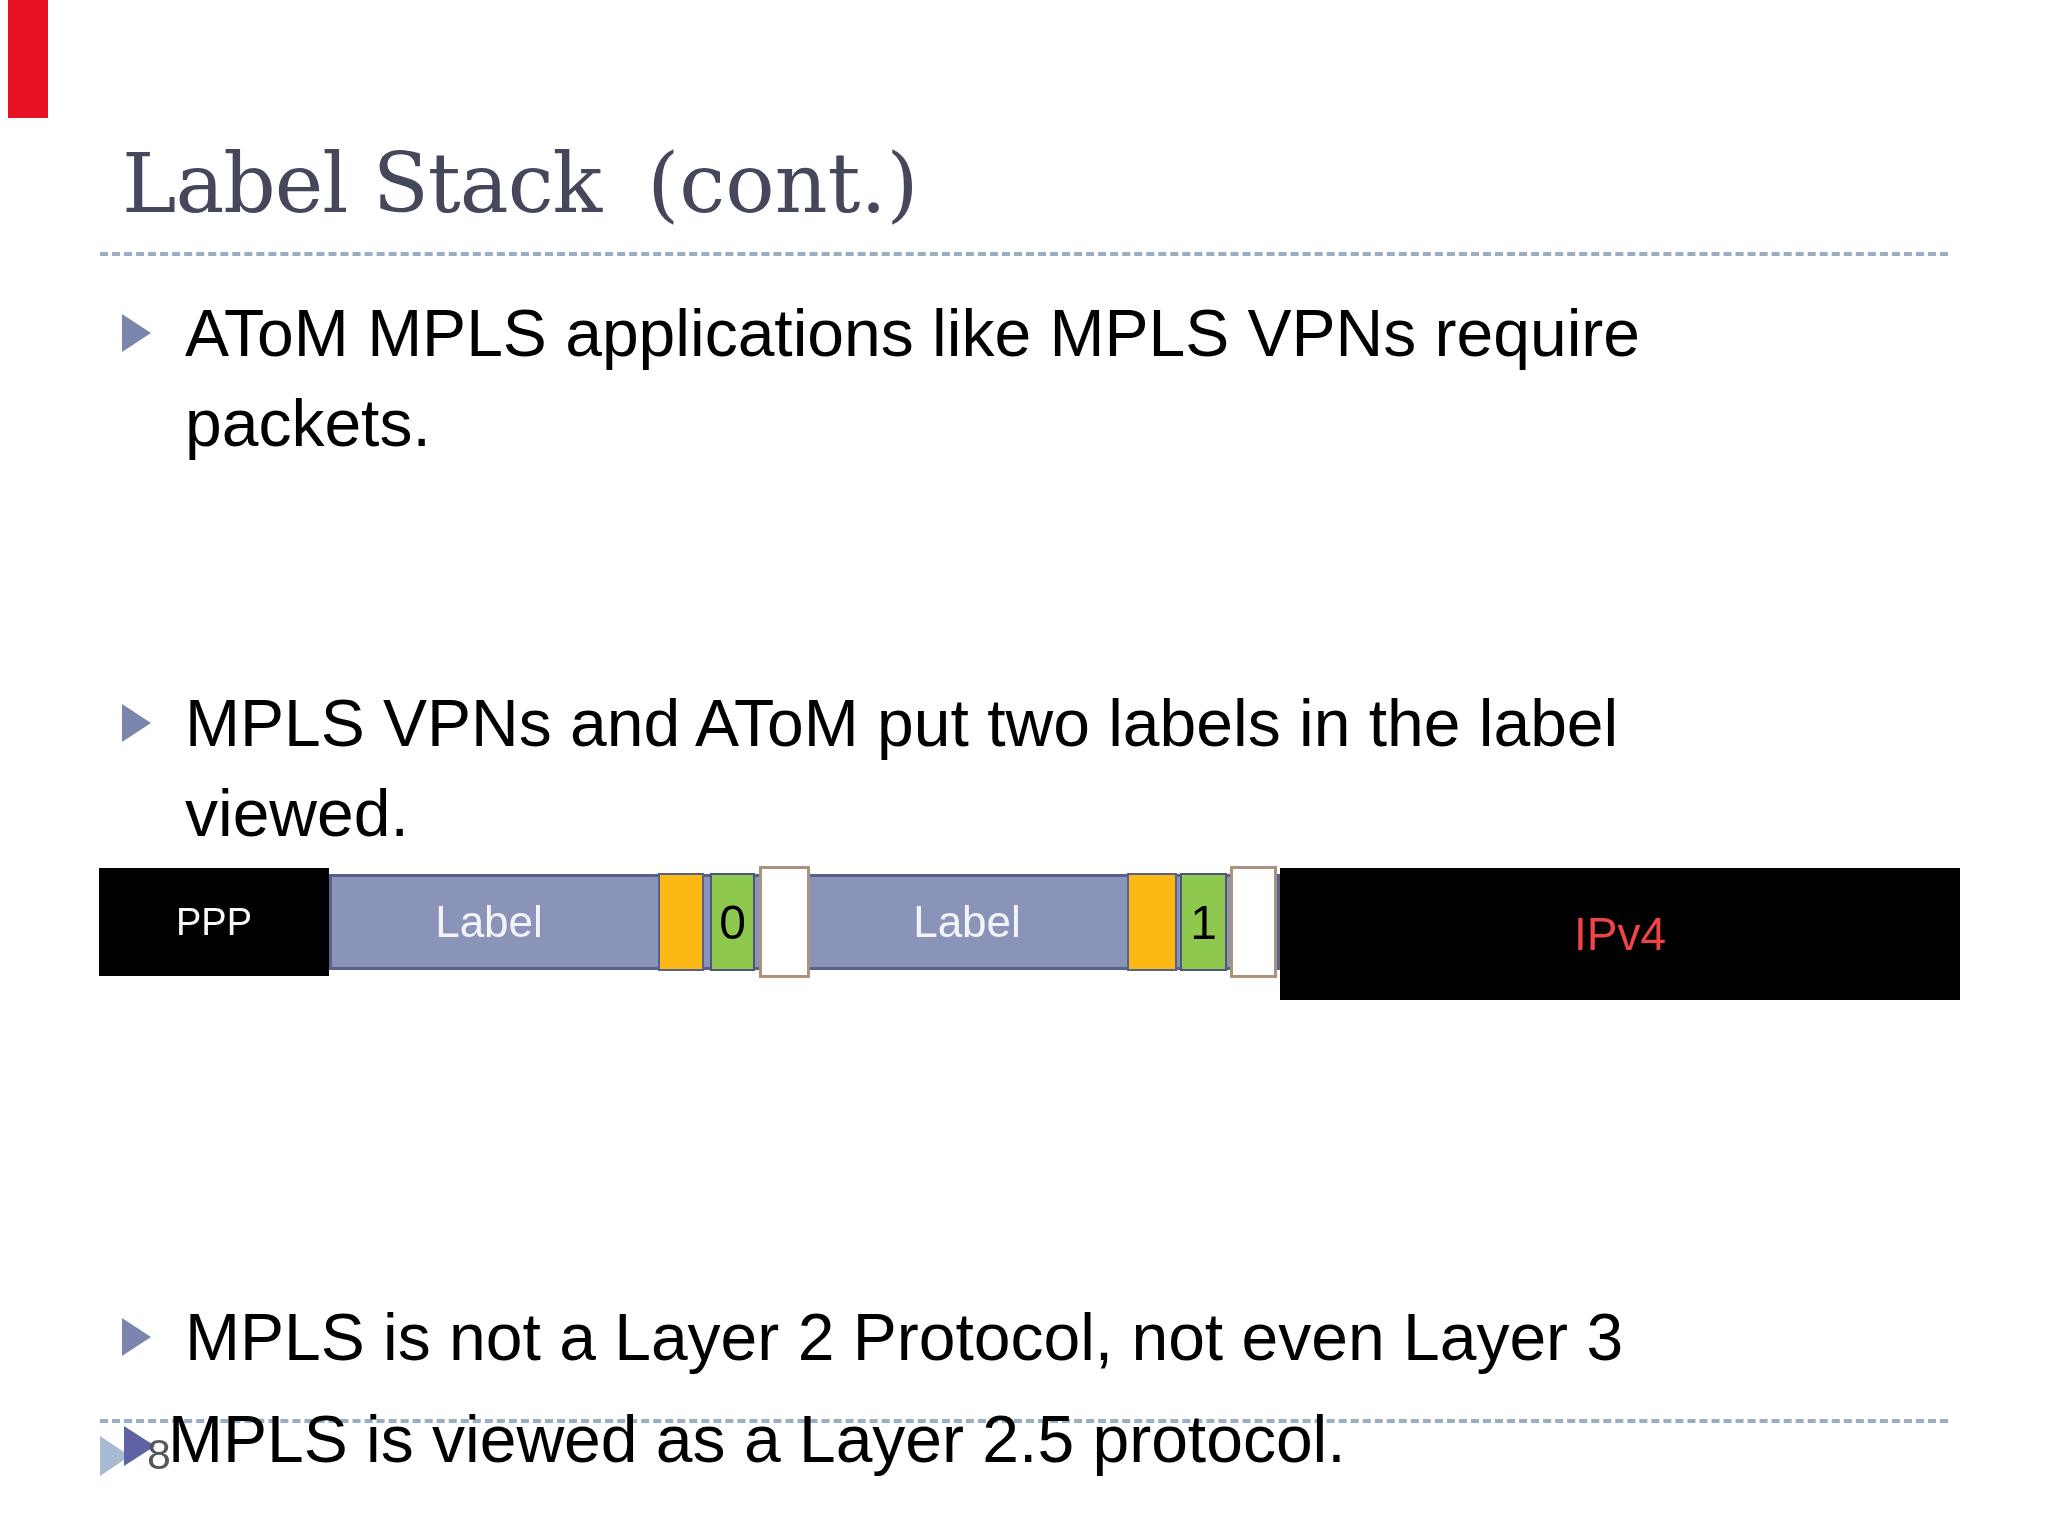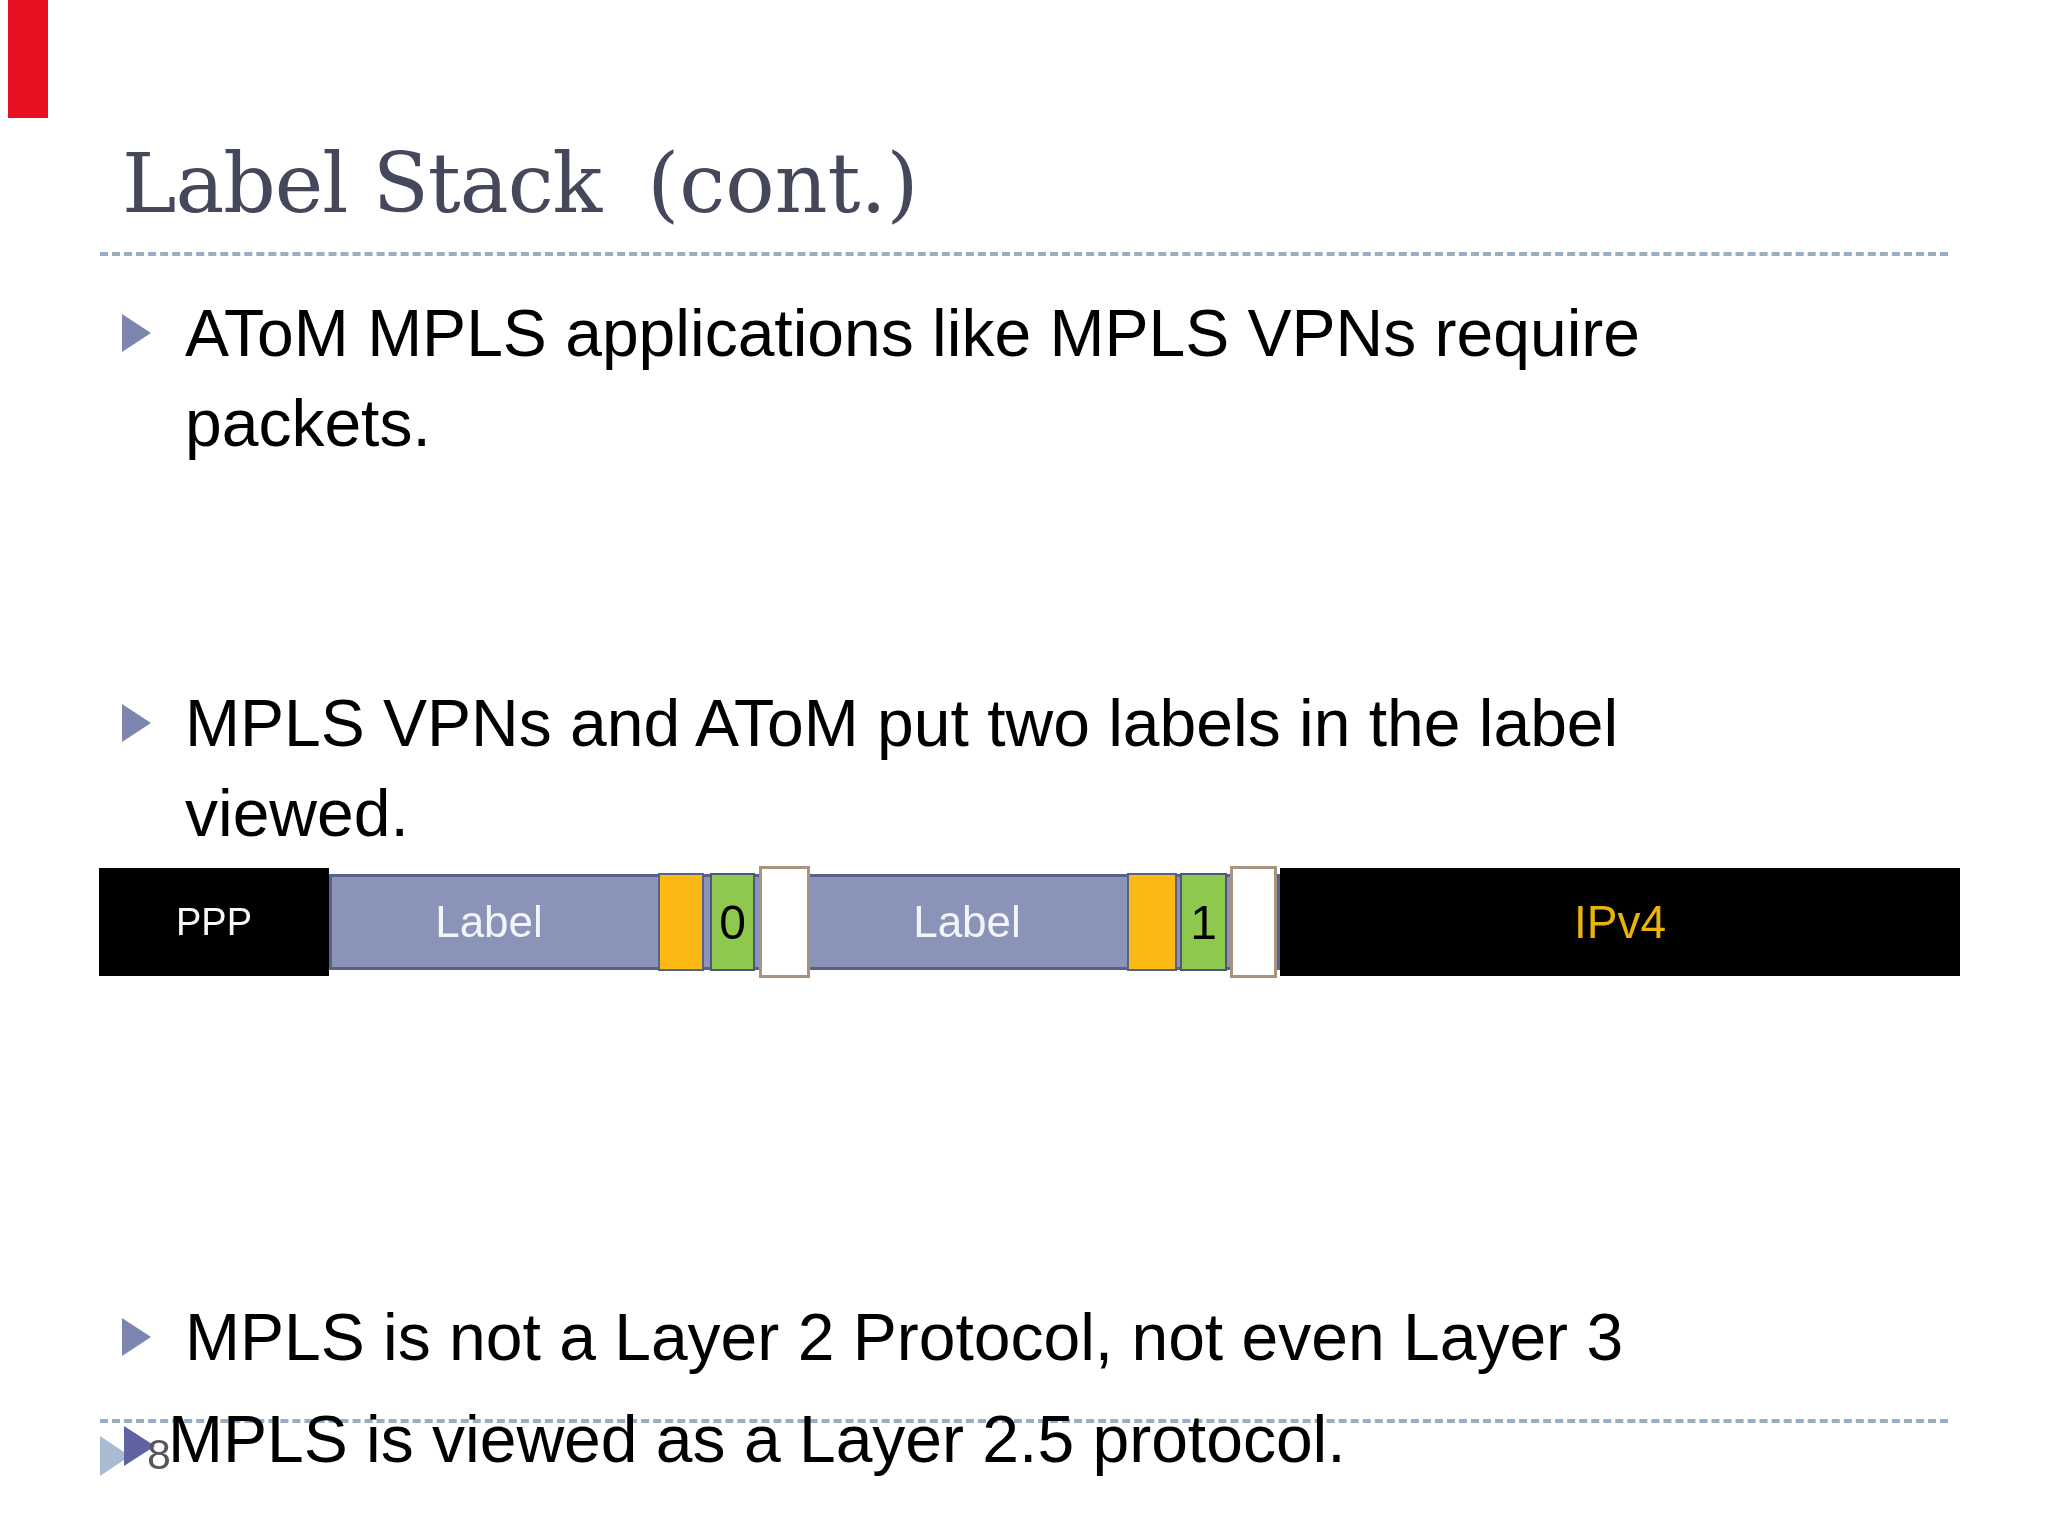--- a/index.html
+++ b/index.html
@@ -48,21 +48,21 @@
   .lbl2{left:723px;top:8px;width:290px;height:96px;}
   .exp{background:#fcb813;border:2px solid #57618c;z-index:2;}
   .exp1{left:559px;top:7px;width:46px;height:98px;}
   .exp2{left:1028px;top:7px;width:50px;height:98px;}
   .bos{background:#8fc84f;border:2px solid #4d5878;color:#000;font-size:48px;z-index:2;}
   .bos1{left:611px;top:7px;width:45px;height:98px;}
   .bos2{left:1081px;top:7px;width:47px;height:98px;}
   .ttl{background:#ffffff;border:3px solid #a9937f;z-index:3;}
   .ttl1{left:660px;top:0;width:51px;height:112px;}
   .ttl2{left:1131px;top:0;width:47px;height:112px;}
-  .ipv4{left:1181px;top:2px;width:680px;height:108px;background:#000;color:#eab308;font-size:46px;}
+  .ipv4{left:1181px;top:2px;width:680px;height:132px;background:#000;color:#ef4444;font-size:46px;}
 
   
   .f-tri{position:absolute;width:0;height:0;border-top:20px solid transparent;border-bottom:20px solid transparent;}
   .f-tri-light{left:100px;top:1436px;border-left:30px solid #a8bbd3;z-index:2;}
   .f-tri-dark{left:124px;top:1426px;border-left:31px solid #6063a3;z-index:3;}
   .page-number{position:absolute;left:147px;top:1430px;font-size:43px;color:#55575e;z-index:3;}
 </style>
 </head>
 <body>
 

